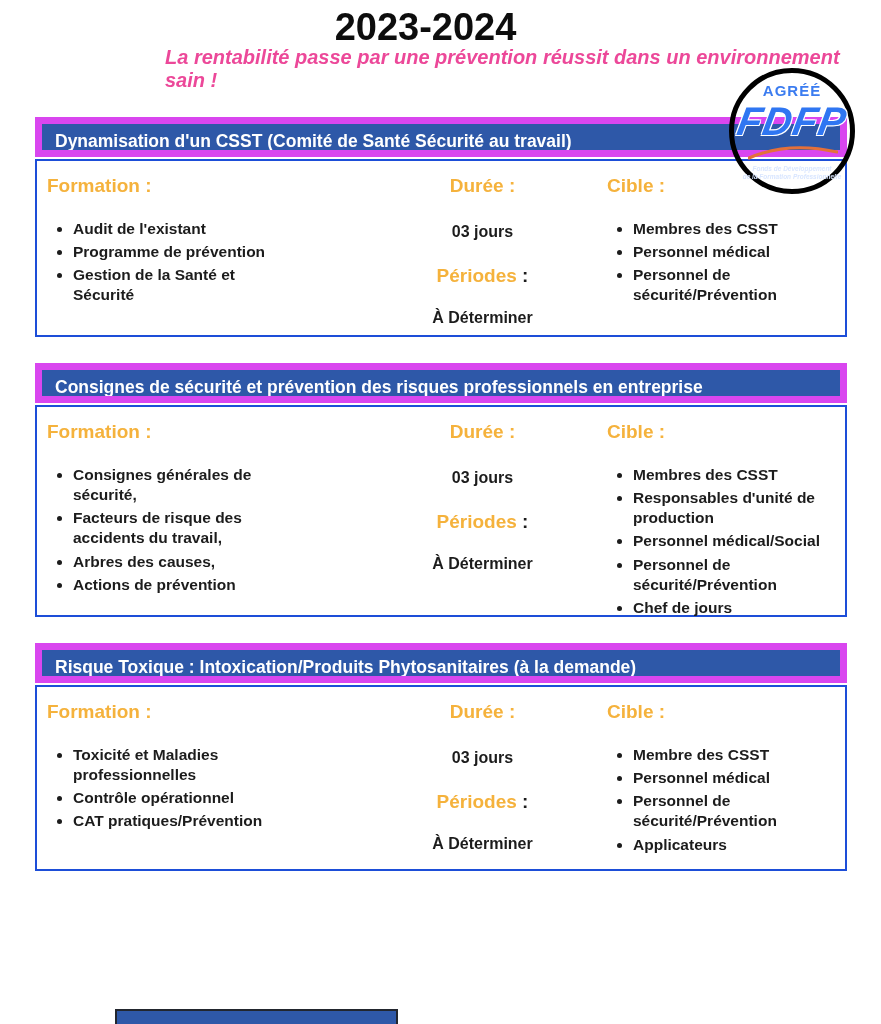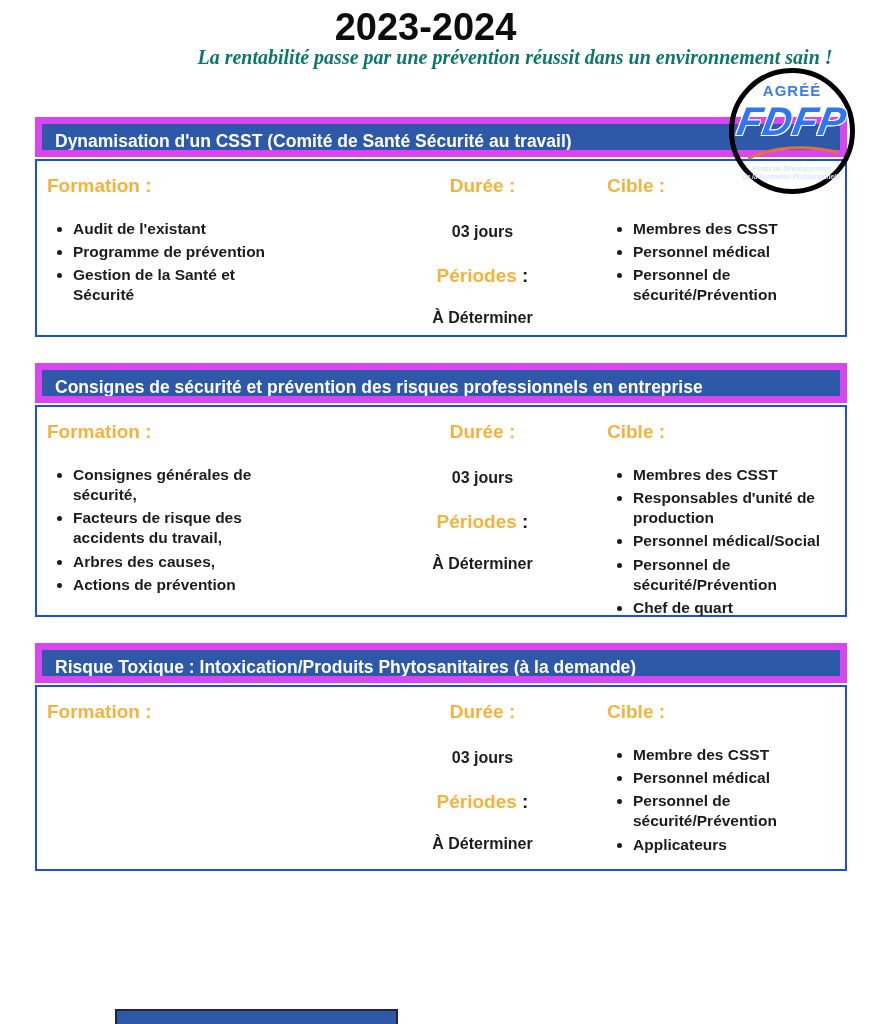--- a/index.html
+++ b/index.html
@@ -6,23 +6,23 @@
   html,body { background:#ffffff; }
   .page {
     position:relative; width:881px; height:1024px; background:#ffffff;
     font-family:"Liberation Sans", sans-serif; overflow:hidden;
   }
   .page-title {
     position:absolute; top:6px; left:0; width:851px; text-align:center;
     font-size:38px; font-weight:800; color:#0d0d0d; letter-spacing:0px;
   }
   .page-subtitle {
-    position:absolute; top:46px; left:165px; width:700px; text-align:center;
-    font-family:Liberation Serif, serif; font-style:italic; font-weight:bold;
-    font-size:20px; color:#0f766e;
+    position:absolute; top:46px; left:165px; width:700px; text-align:left;
+    font-family:Liberation Sans, sans-serif; font-style:italic; font-weight:bold;
+    font-size:20px; color:#ec4899;
   }
   
   .stamp {
     position:absolute; left:729px; top:68px; width:126px; height:126px;
     border:5px solid #000000; border-radius:50%; z-index:10; text-align:center;
   }
   .stamp-top { position:absolute; top:9px; left:0; width:100%;
     color:#3b7cf0; font-weight:800; font-size:15px; letter-spacing:1px; }
   .stamp-brand {
     position:absolute; top:26px; left:0; width:100%;
@@ -136,31 +136,36 @@
         <div class="col-label periodes-label"><span>Périodes</span> <span class="colon-dark">:</span></div>
         <div class="periode-value">À Déterminer</div>
       </div>
       <div class="col col-cible">
         <div class="col-label">Cible :</div>
         <ul>
             <li>Membres des CSST</li>
             <li>Responsables d'unité de production</li>
             <li>Personnel médical/Social</li>
             <li>Personnel de sécurité/Prévention</li>
-            <li>Chef de quart</li>
+            <li>Chef de jours</li>
           </ul>
       </div>
     </div>
   </div>
 
   <div class="section sec3">
     <div class="section-header">Risque Toxique : Intoxication/Produits Phytosanitaires (à la demande)</div>
     <div class="section-body">
       <div class="col col-formation">
         <div class="col-label">Formation :</div>
+        <ul>
+            <li>Toxicité et Maladies professionnelles</li>
+            <li>Contrôle opérationnel</li>
+            <li>CAT pratiques/Prévention</li>
+          </ul>
       </div>
       <div class="col col-duree">
         <div class="col-label">Durée :</div>
         <div class="duree-value">03 jours</div>
         <div class="col-label periodes-label"><span>Périodes</span> <span class="colon-dark">:</span></div>
         <div class="periode-value">À Déterminer</div>
       </div>
       <div class="col col-cible">
         <div class="col-label">Cible :</div>
         <ul>

